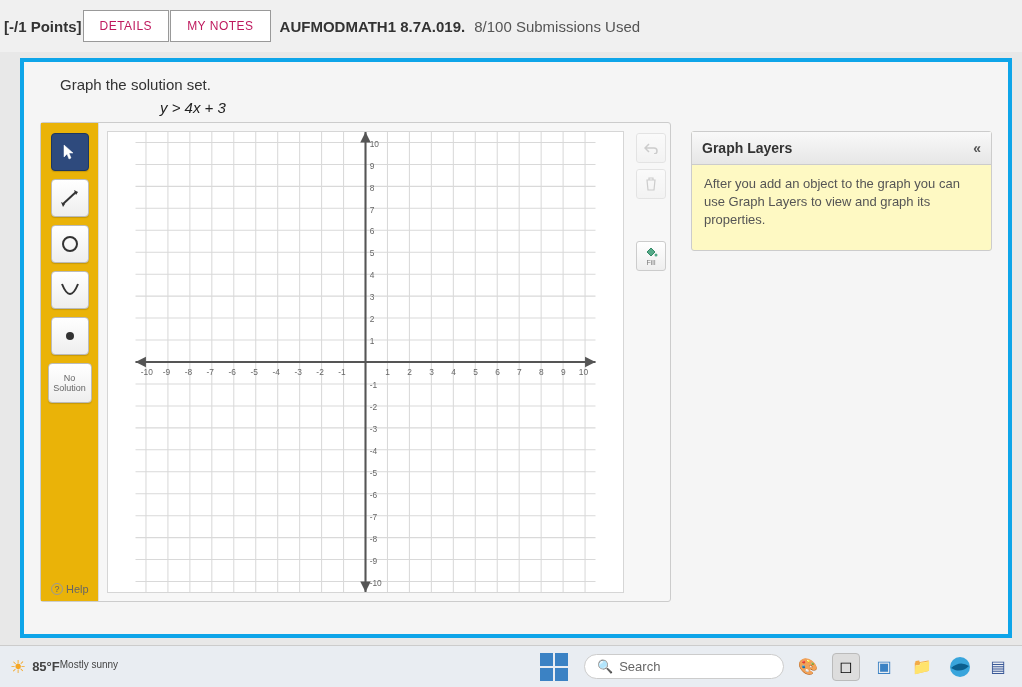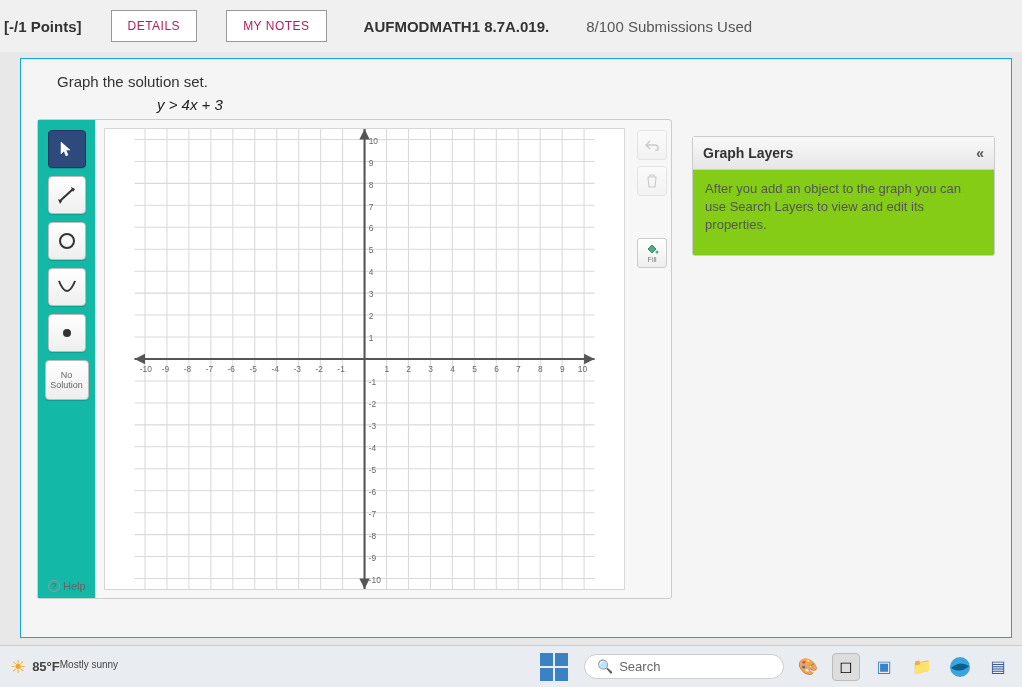--- a/index.html
+++ b/index.html
@@ -7,21 +7,21 @@
     font-family: Arial, Helvetica, sans-serif;
     background: #e8e8e8;
     width: 1022px;
     height: 687px;
     overflow: hidden;
     position: relative;
   }
   .header-row {
     display: flex;
     align-items: center;
-    gap: 29px;
+    gap: 1px;
     padding: 10px 0 10px 0;
     background: #f0f0f0;
   }
   .points {
     font-weight: bold;
     color: #333;
     font-size: 15px;
     margin-left: 4px;
   }
   .btn-outline {
@@ -39,21 +39,21 @@
     font-weight: bold;
     margin-left: 8px;
   }
   .submissions {
     font-size: 15px;
     color: #555;
     margin-left: 8px;
   }
   .content {
     background: #f5f5f5;
-    border: 1px solid #0ea5e9;
+    border: 4px solid #0ea5e9;
     margin: 6px 10px 0 20px;
     padding: 14px 16px 0 16px;
     height: 580px;
     position: relative;
   }
   .prompt {
     font-size: 15px;
     color: #333;
     margin-bottom: 6px;
     padding-left: 20px;
@@ -70,21 +70,21 @@
     display: flex;
     background: #f7f7f7;
     border: 1px solid #ccc;
     border-radius: 3px;
     width: 650px;
     height: 480px;
     position: relative;
   }
   .toolbar {
     width: 58px;
-    background: #14b8a6;
+    background: #eab308;
     border-right: 1px solid #ddd;
     display: flex;
     flex-direction: column;
     align-items: center;
     padding-top: 10px;
     gap: 8px;
   }
   .tool {
     width: 38px;
     height: 38px;
@@ -151,23 +151,23 @@
     font-size:11px;color:#777;cursor:pointer;
     flex-direction: column;
   }
   .sbtn.disabled { opacity:.45; cursor:default; }
   .sbtn .lbl { font-size:7px; margin-top:1px; }
   .layers-panel {
     margin-left: 20px;
     width: 310px;
     border: 1px solid #ccc;
     border-radius: 3px;
-    background: #84cc16;
+    background: #fef9c3;
     height: 120px;
-    margin-top: 17px;
+    margin-top: 9px;
   }
   .layers-head {
     background: linear-gradient(#f9f9f9,#e6e6e6);
     border-bottom:1px solid #ccc;
     padding: 8px 10px;
     display:flex;justify-content:space-between;align-items:center;
     font-weight:bold;color:#333;font-size:14px;
   }
   .layers-body {
     padding: 10px 12px;
@@ -378,21 +378,21 @@
         <span class="qmark">?</span>
         <span>Help</span>
       </div>
     </div>
 
     <div class="layers-panel">
       <div class="layers-head">
         <span>Graph Layers</span>
         <span class="collapse">«</span>
       </div>
-      <div class="layers-body">After you add an object to the graph you can use Search Layers to view and edit its properties.</div>
+      <div class="layers-body">After you add an object to the graph you can use Graph Layers to view and graph its properties.</div>
     </div>
   </div>
 </div>
 
 <div class="taskbar">
   <div style="display:flex;align-items:center;gap:6px;">
     <span style="color:#f5a623;font-size:18px;">☀</span>
     <div class="weather">
       <span class="temp">85°F</span>
       <span>Mostly sunny</span>

